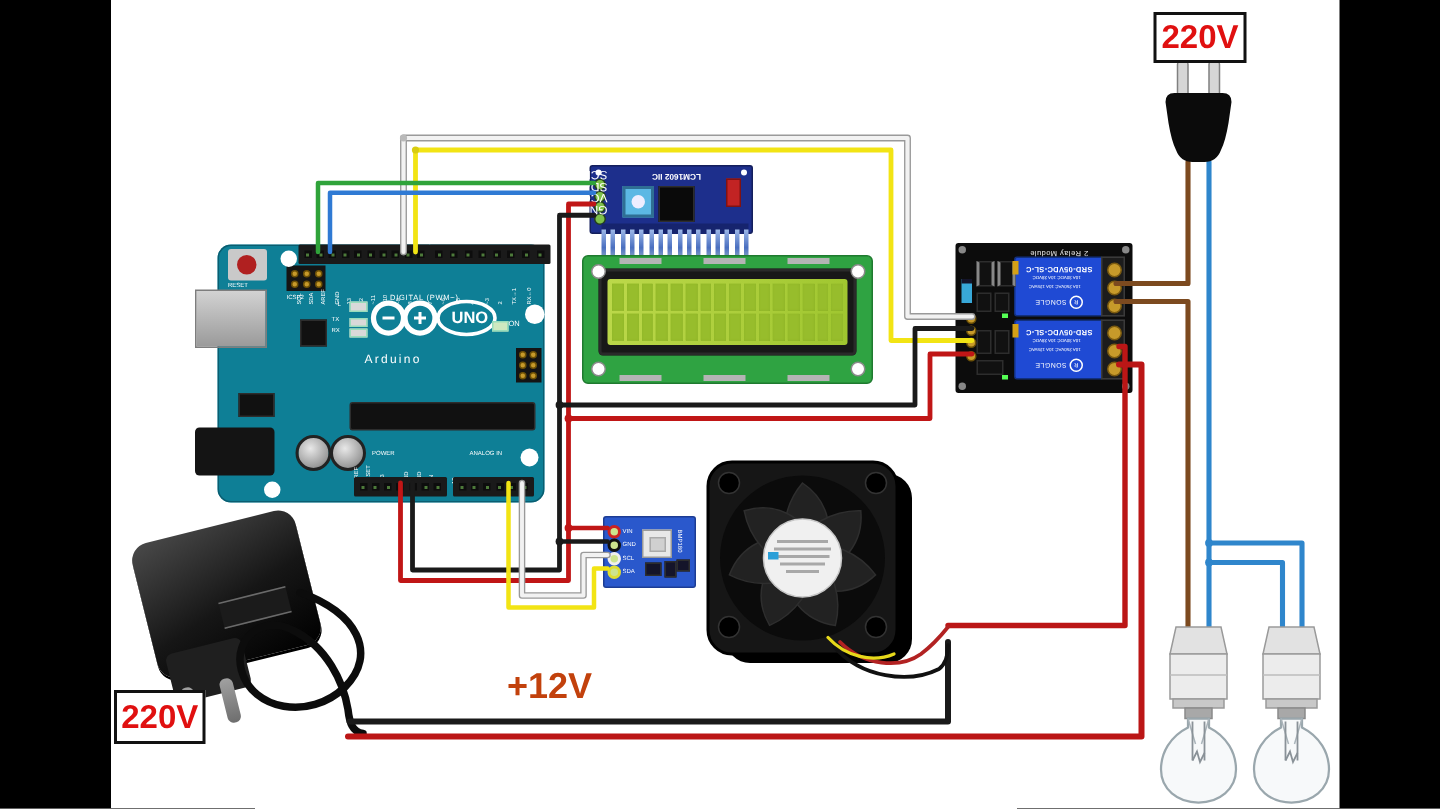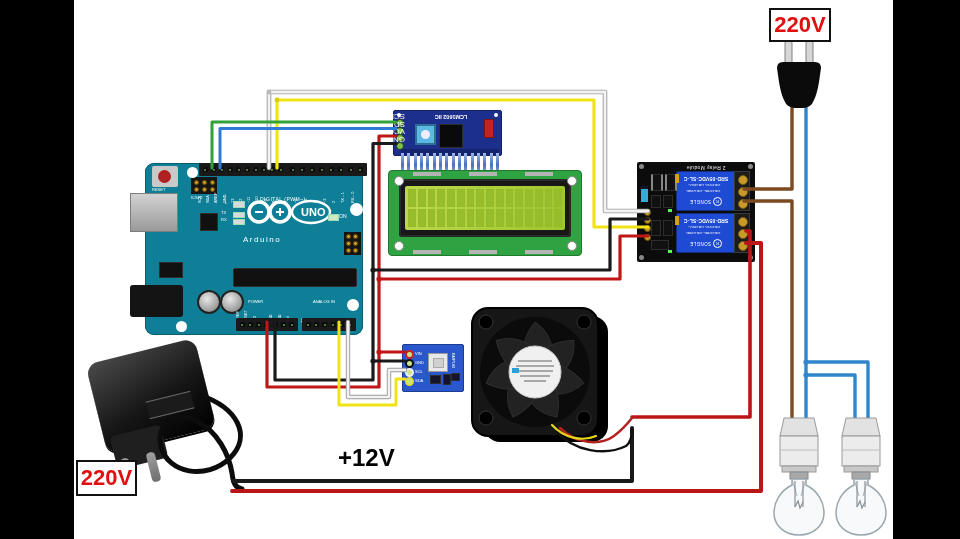--- a/index.html
+++ b/index.html
@@ -50,21 +50,21 @@
   .rbrandrow{display:flex;align-items:center;justify-content:center;gap:2px;margin-top:-4px;}
   .rlogo{width:7px;height:7px;border:1px solid #fff;border-radius:50%;font-size:4px;line-height:7px;}
   .rbrand{font-size:4.5px;letter-spacing:.4px;}
   .term{position:absolute;width:14px;height:38px;background:#1c1c1c;border:1px solid #3a3a3a;}
   .screw{position:absolute;width:8px;height:8px;border-radius:50%;background:#c79a2a;border:1px solid #7a5a10;}
   .ic{position:absolute;background:#111;border:1px solid #2d2d2d;}
   .glddot{position:absolute;width:5px;height:5px;border-radius:50%;background:#c79a2a;border:1px solid #6d5106;}
   
   .vbox{position:absolute;background:#fff;border:2px solid #111;display:flex;align-items:center;justify-content:center;
         font-weight:bold;color:#e01010;font-size:22px;}
-  #plus12{position:absolute;left:338px;top:444px;font-size:24px;font-weight:600;color:#000000;}
+  #plus12{position:absolute;left:338px;top:444px;font-size:24px;font-weight:600;color:#c2410c;}
   
   .ad{position:absolute;transform:rotate(-14deg);}
   svg{display:block;}
 </style>
 </head>
 <body>
 
 <div id="stage">
   <div class="bar" style="left:0;width:74px;"></div>
   <div class="bar" style="left:893px;width:67px;"></div>

